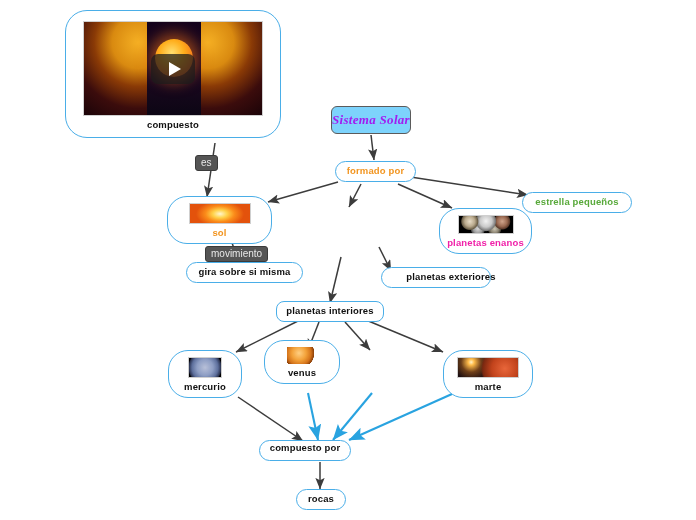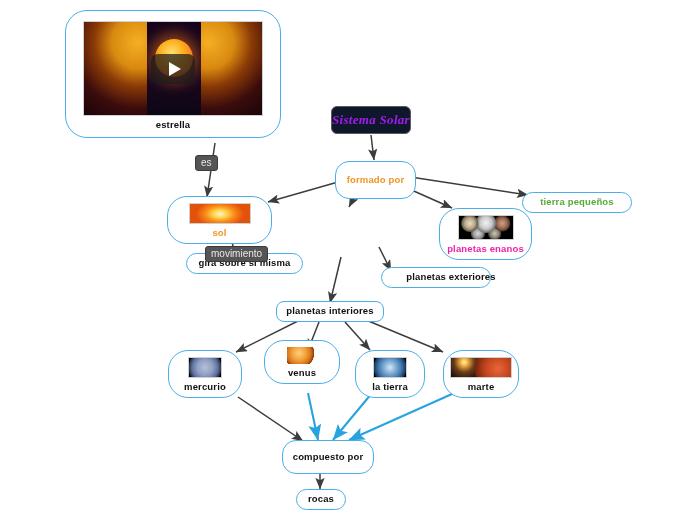--- a/index.html
+++ b/index.html
@@ -65,21 +65,21 @@
     overflow: hidden;
   }
   .thumb-caption {
     margin-top: 3px;
   }
 
   
   #node-title {
     border: 1.4px solid #5b5b5b;
     border-radius: 6px;
-    background: #0f172a;
+    background: #7dd3fc;
     padding: 4px 10px 5px 10px;
   }
   #node-title .title-text {
     font-family: "Liberation Serif", serif;
     font-style: italic;
     font-weight: bold;
     font-size: 13px;
     color: #a21cf0;
     letter-spacing: 0.3px;
     white-space: nowrap;
@@ -297,47 +297,47 @@
     <div class="video-thumb">
       <div class="vt-left"></div>
       <div class="vt-right"></div>
       <div class="vt-center">
         <div class="vt-sun"></div>
       </div>
       <div class="vt-play">
         <div class="tri"></div>
       </div>
     </div>
-    <div class="node-label thumb-caption lbl-black">estrella</div>
+    <div class="node-label thumb-caption lbl-black">compuesto</div>
   </div>
 
   <div class="node" id="node-title" style="left:331px; top:106px; width:80px; height:28px;">
     <div class="title-text">Sistema Solar</div>
   </div>
 
-  <div class="node plain" style="left:335px; top:161px; width:81px; height:38px;">
+  <div class="node plain" style="left:335px; top:161px; width:81px; height:21px;">
     <div class="node-label lbl-orange">formado por</div>
   </div>
 
   <div class="node plain" style="left:522px; top:192px; width:110px; height:21px;">
-    <div class="node-label lbl-green">tierra pequeños</div>
+    <div class="node-label lbl-green">estrella pequeños</div>
   </div>
 
   <div class="node withimg" style="left:167px; top:196px; width:105px; height:48px;">
     <div class="thumb img-sol"></div>
     <div class="node-label thumb-caption lbl-orange">sol</div>
   </div>
 
 
-  <div class="node withimg" style="left:439px; top:208px; width:93px; height:52px;align-items:center;">
+  <div class="node withimg" style="left:439px; top:208px; width:93px; height:46px;align-items:center;">
     <div class="thumb img-enanos"></div>
     <div class="node-label thumb-caption lbl-pink">planetas enanos</div>
   </div>
 
-  <div class="node plain" style="left:186px; top:253px; width:117px; height:21px;">
+  <div class="node plain" style="left:186px; top:262px; width:117px; height:21px;">
     <div class="node-label lbl-black">gira sobre si misma</div>
   </div>
 
   <div class="node plain" style="left:381px; top:267px; width:110px; height:21px;padding-left:44px;">
     <div class="node-label lbl-black">planetas exteriores</div>
   </div>
 
   <div class="node plain" style="left:276px; top:301px; width:108px; height:21px;border-radius:8px;">
     <div class="node-label lbl-black">planetas interiores</div>
   </div>
@@ -345,31 +345,27 @@
   <div class="node withimg" style="left:168px; top:350px; width:74px; height:48px;align-items:center;">
     <div class="thumb img-mercurio"></div>
     <div class="node-label thumb-caption lbl-black">mercurio</div>
   </div>
 
   <div class="node withimg" style="left:264px; top:340px; width:76px; height:44px;">
     <div class="thumb img-venus" style="border:none;"></div>
     <div class="node-label thumb-caption lbl-black">venus</div>
   </div>
 
-  <div class="node withimg" style="left:355px; top:350px; width:70px; height:48px;">
-    <div class="thumb img-tierra"></div>
-    <div class="node-label thumb-caption lbl-black">la tierra</div>
-  </div>
-
-  <div class="node withimg" style="left:443px; top:350px; width:76px; height:48px;">
+
+  <div class="node withimg" style="left:443px; top:350px; width:90px; height:48px;">
     <div class="thumb img-marte"></div>
     <div class="node-label thumb-caption lbl-black">marte</div>
   </div>
 
-  <div class="node plain" style="left:282px; top:440px; width:92px; height:34px;">
+  <div class="node plain" style="left:259px; top:440px; width:92px; height:21px;justify-content:flex-end;">
     <div class="node-label lbl-black">compuesto por</div>
   </div>
 
   <div class="node plain" style="left:296px; top:489px; width:50px; height:21px;">
     <div class="node-label lbl-black">rocas</div>
   </div>
 
   <div class="edge-label" style="left:195px; top:155px;">es</div>
 
   <div class="edge-label" style="left:205px; top:246px;">movimiento</div>

